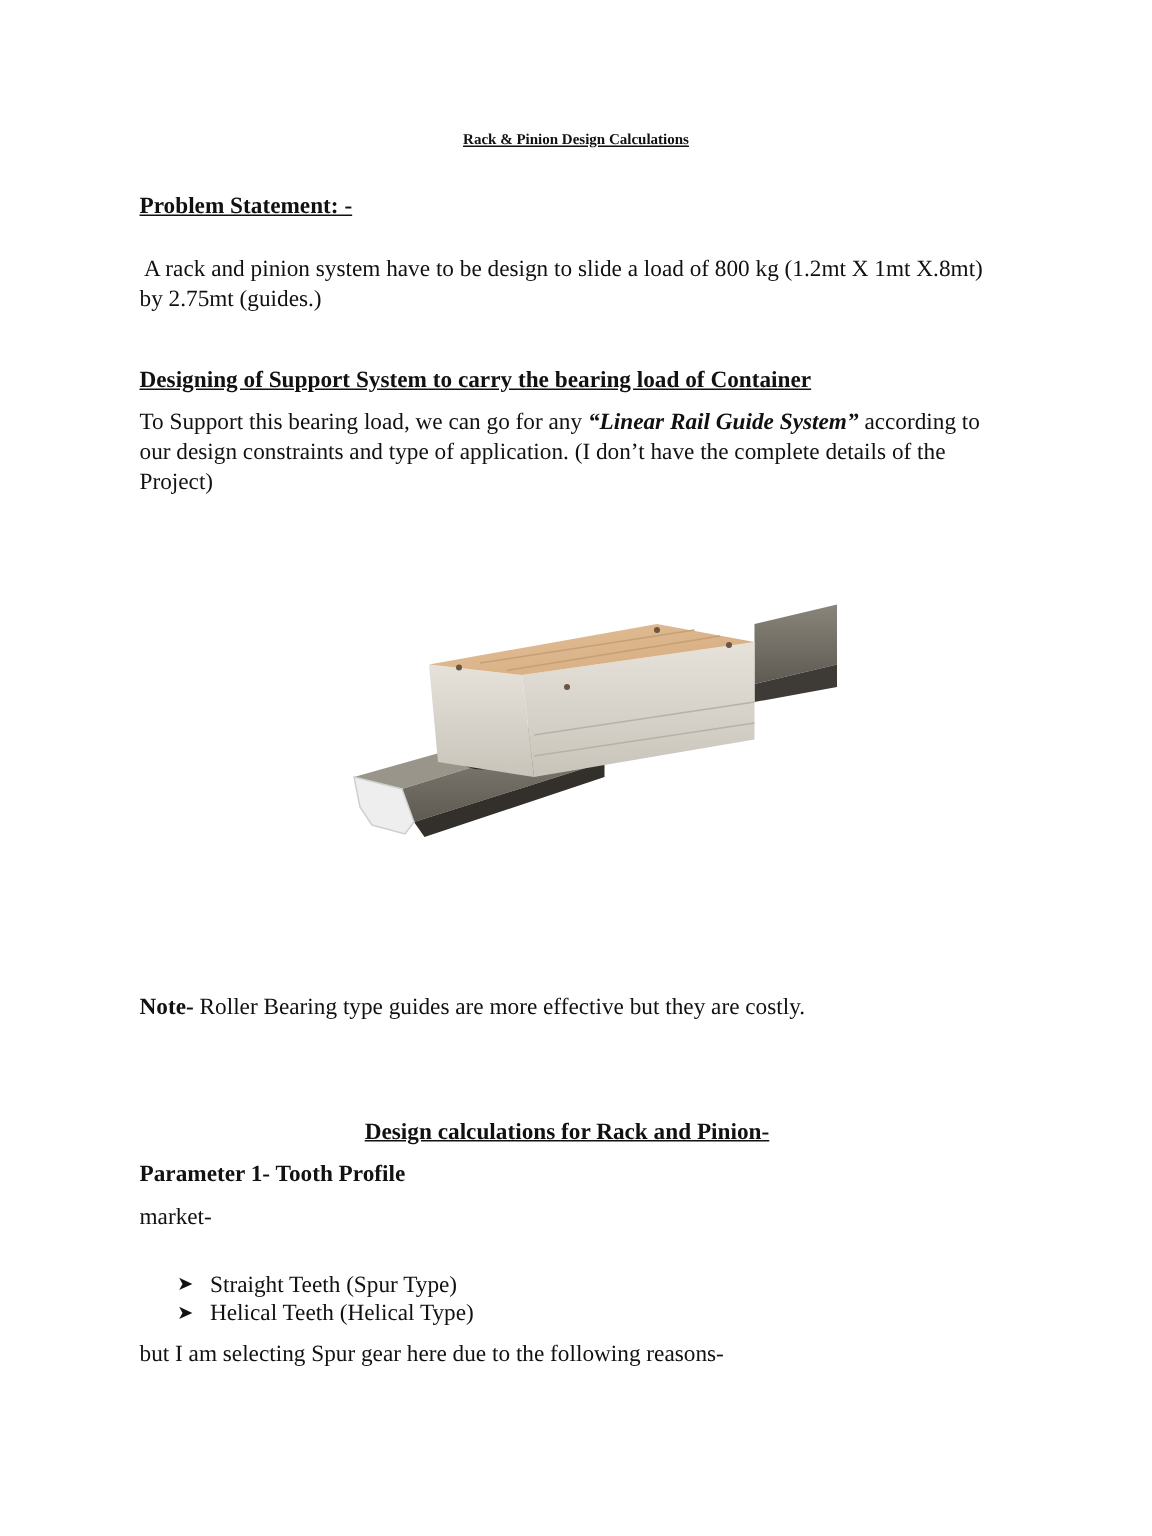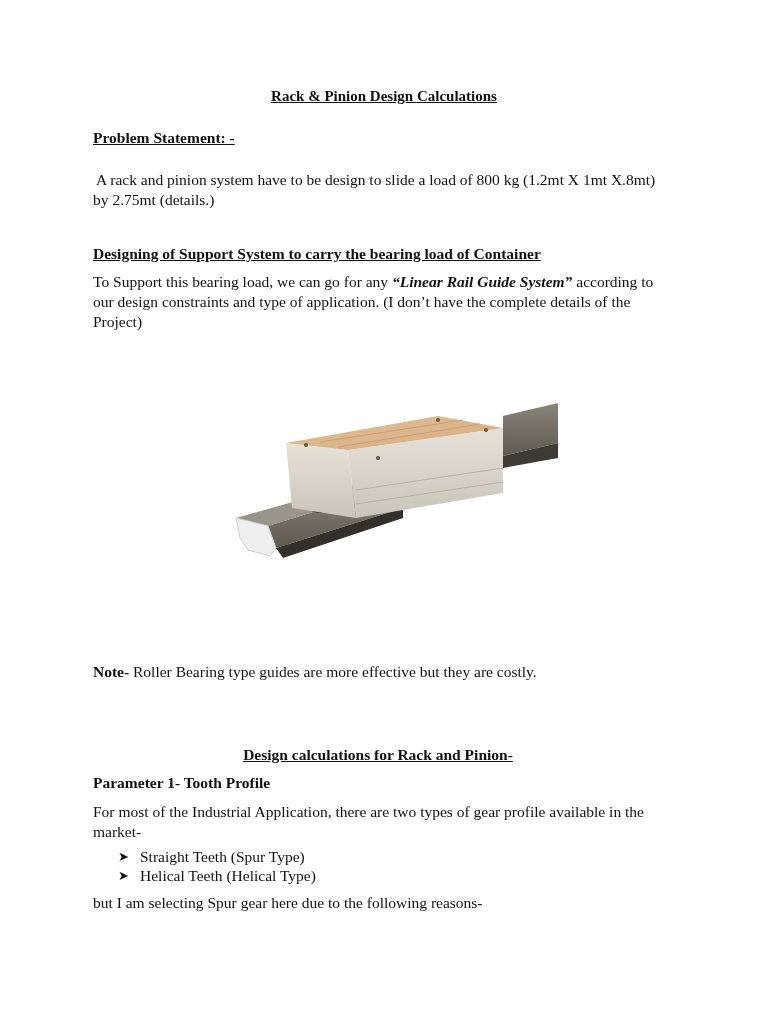--- a/index.html
+++ b/index.html
@@ -4,42 +4,42 @@
   <style>
     html, body { margin: 0; padding: 0; background: #ffffff; }
     body {
       width: 768px; height: 1024px; overflow: hidden; position: relative;
       font-family: "Liberation Serif", "DejaVu Serif", serif;
       color: #111; font-size: 15.5px;
     }
     .abs { position: absolute; }
     .title {
       left: 0; width: 768px; top: 88px; text-align: center;
-      font-weight: bold; text-decoration: underline; font-size: 15px;
+      font-weight: bold; text-decoration: underline; font-size: 10px;
     }
     .h-left { left: 93px; font-weight: bold; text-decoration: underline; }
     .para { left: 93px; width: 600px; line-height: 20px; }
     .para b { font-weight: bold; font-style: italic; }
     .note-b { font-weight: bold; }
     .bullet-list { left: 118px; line-height: 19px; }
     .bullet-row { display: flex; align-items: center; }
     .bullet-glyph { width: 22px; font-size: 13px; font-family: "DejaVu Sans", sans-serif; }
     .u { }
     .figure { left: 228px; top: 398px; width: 330px; height: 170px; }
   </style>
 </head>
 <body>
 
 <div class="abs title">Rack &amp; Pinion Design Calculations</div>
 
 <div class="abs h-left" style="top:129px;">Problem Statement: -</div>
 
 <div class="abs para" style="top:170px;">
   <div style="white-space:pre;"> A rack and pinion system have to be design to slide a load of 800 kg (1.2mt X 1mt X.8mt)</div>
-  <div>by 2.75mt (details.)</div>
+  <div>by 2.75mt (guides.)</div>
 </div>
 
 <div class="abs h-left" style="top:245px;">Designing of Support System to carry the bearing load of Container</div>
 
 <div class="abs para" style="top:272px;">
   <div style="white-space:pre;"><span>To Support this bearing load, we can go for any </span><b>“Linear Rail Guide System”</b><span> according to</span></div>
   <div>our design constraints and type of application. (I don’t have the complete details of the</div>
   <div>Project)</div>
 </div>
 
@@ -90,21 +90,20 @@
   <span class="note-b">Note-</span><span style="white-space:pre;"> Roller Bearing type guides are more effective but they are costly.</span>
 </div>
 
 <div class="abs" style="left:0; width:756px; top:746px; text-align:center; font-weight:bold; text-decoration:underline;">Design calculations for Rack and Pinion-</div>
 
 <div class="abs" style="left:93px; top:774px; font-weight:bold;">
   <span class="u">Parameter 1-</span><span style="white-space:pre;"> Tooth Profile</span>
 </div>
 
 <div class="abs para" style="top:802px;">
-  <div>For most of the Industrial Application, there are two types of gear profile available in the</div>
   <div>market-</div>
 </div>
 
 <div class="abs bullet-list" style="top:847px;">
   <div class="bullet-row">
     <span class="bullet-glyph">➤</span>
     <span>Straight Teeth (Spur Type)</span>
   </div>
   <div class="bullet-row">
     <span class="bullet-glyph">➤</span>

